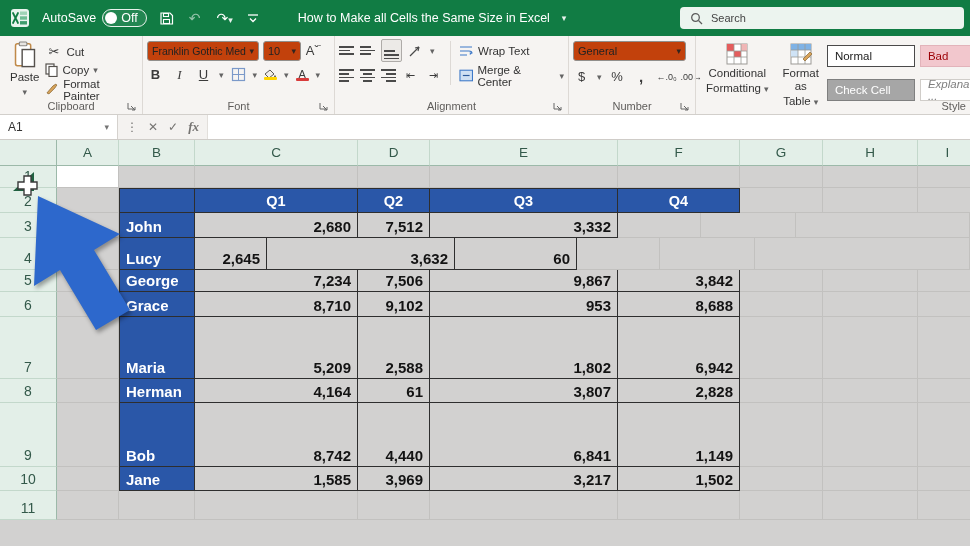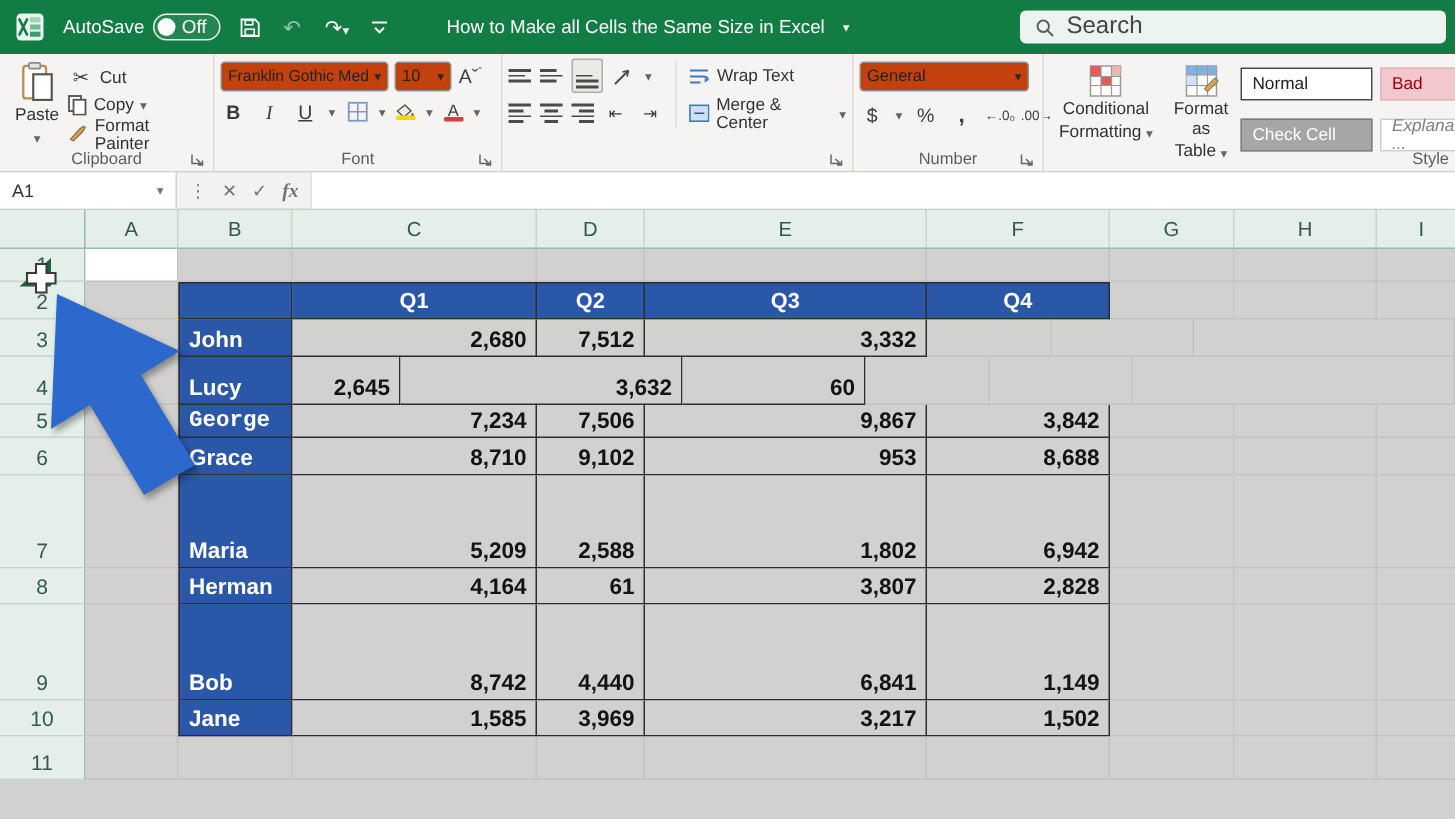--- a/index.html
+++ b/index.html
@@ -15,21 +15,21 @@
   .autosave { display:flex; align-items:center; gap:6px; }
   .toggle { display:flex; align-items:center; gap:4px; border:1px solid #e8f2ec;
             border-radius:9px; padding:1px 8px 1px 2px; background:rgba(255,255,255,.08); }
   .knob { width:12px; height:12px; border-radius:50%; background:#fff; }
   .qat-icon { width:18px; text-align:center; font-size:14px; }
   .dim { opacity:.55; }
   .chev { font-size:9px; opacity:.9; }
   .doc-title { margin-left:26px; white-space:nowrap; display:flex; gap:12px; align-items:center; }
   .search-pill { position:absolute; left:680px; top:7px; width:284px; height:22px;
                  background:#ecf4ef; border-radius:4px; display:flex; align-items:center;
-                 gap:8px; padding:0 10px; color:#444; font-size:16px; }
+                 gap:8px; padding:0 10px; color:#444; font-size:11px; }
 
   
   .tabs { height:26px; background:#f6f4f2; display:flex; align-items:flex-end;
           padding-left:8px; font-size:12.5px; color:#404040; }
   .tab { padding:4px 11px 6px; cursor:default; white-space:nowrap; }
   .tab.active { font-weight:bold; color:#1d1d1d; box-shadow:inset 0 -3px 0 #117c44; }
 
   
   .ribbon { height:79px; background:#f6f4f2; border-bottom:1px solid #d2cfcb;
             display:flex; font-size:11.5px; color:#333; }
@@ -281,20 +281,21 @@
           <div class="smallrow">
             <svg width="15" height="13" viewBox="0 0 15 13">
               <rect x="1" y="1" width="13" height="11" fill="#cfe0f3" stroke="#3c78c8" stroke-width="1.1"></rect>
               <path d="M4 6.5 h7" stroke="#2c5a9c" stroke-width="1.2"></path>
             </svg>
             <span>Merge &amp; Center</span>
             <span class="chev" style="color:#555">▾</span>
           </div>
         </div>
       </div>
+      <div class="gfooter">Alignment</div>
       <svg class="launcher" viewBox="0 0 10 10">
         <path d="M1 1 v6 h6 M4 4 l4 4 M8 5 v3 h-3" fill="none" stroke="#666" stroke-width="1"></path>
       </svg>
     </div>
 
     <div class="rgroup" style="width:127px;">
       <div style="display:flex;flex-direction:column;gap:6px;">
         <div class="combo" style="width:113px;">
           <span>General</span>
           <span class="chev">▾</span>
@@ -425,21 +426,21 @@
           <div class="cell tbl num" style="flex: 0 0 72px;">2,645</div>
           <div class="cell tbl num" style="flex: 0 0 188px;">3,632</div>
           <div class="cell tbl num" style="flex: 0 0 122px;">60</div>
           <div class="cell" style="flex: 0 0 83px;"></div>
           <div class="cell" style="flex: 0 0 95px;"></div>
           <div class="cell" style="flex: 1 0 60px;"></div>
         </div>
         <div class="srow" style="flex: 0 0 22px;">
           <div class="rowhead">5</div>
           <div class="cell" style="flex: 0 0 62px;"></div>
-          <div class="cell blue tbl bl name" style="flex: 0 0 76px; font-family: Liberation Mono, monospace;">George</div>
+          <div class="cell blue tbl bl name" style="flex: 0 0 76px;">George</div>
           <div class="cell tbl num" style="flex: 0 0 163px;">7,234</div>
           <div class="cell tbl num" style="flex: 0 0 72px;">7,506</div>
           <div class="cell tbl num" style="flex: 0 0 188px;">9,867</div>
           <div class="cell tbl num" style="flex: 0 0 122px;">3,842</div>
           <div class="cell" style="flex: 0 0 83px;"></div>
           <div class="cell" style="flex: 0 0 95px;"></div>
           <div class="cell" style="flex: 1 0 60px;"></div>
         </div>
         <div class="srow" style="flex: 0 0 25px;">
           <div class="rowhead">6</div>

